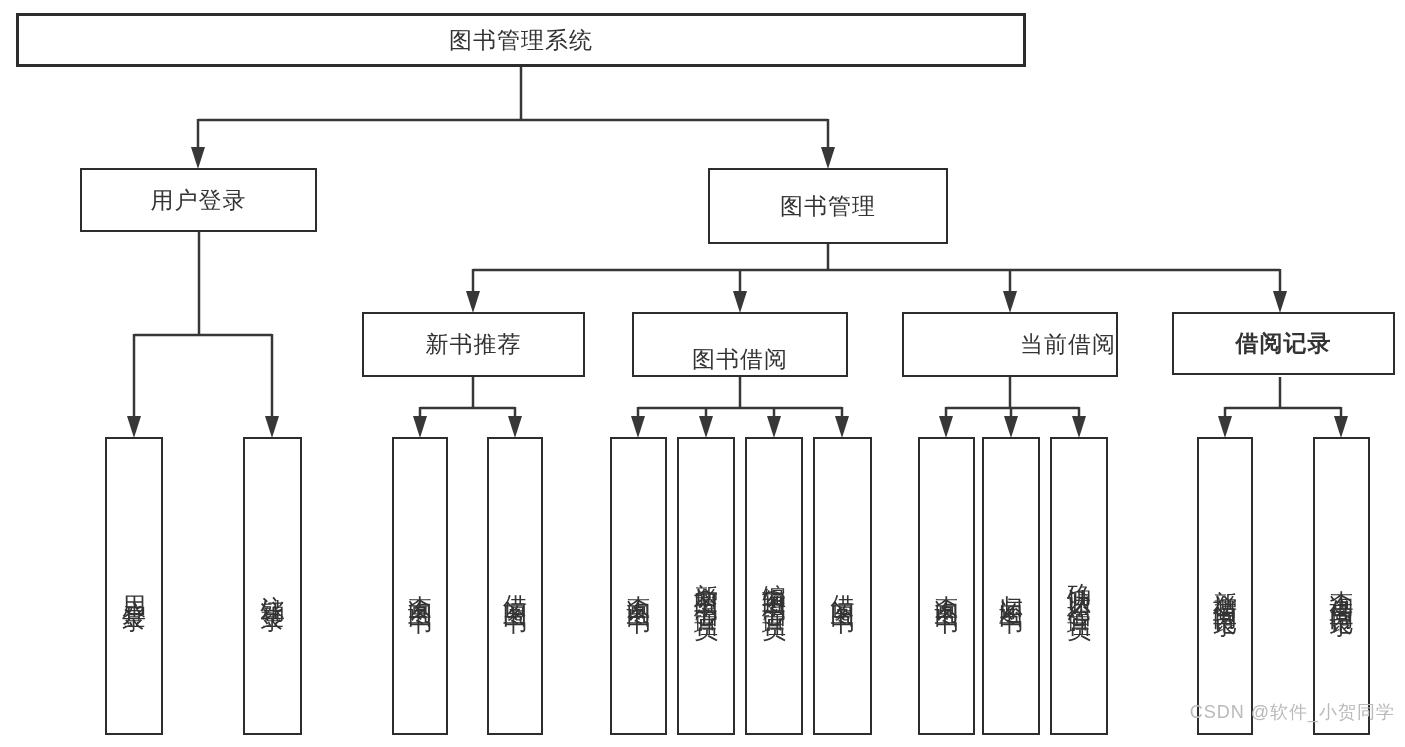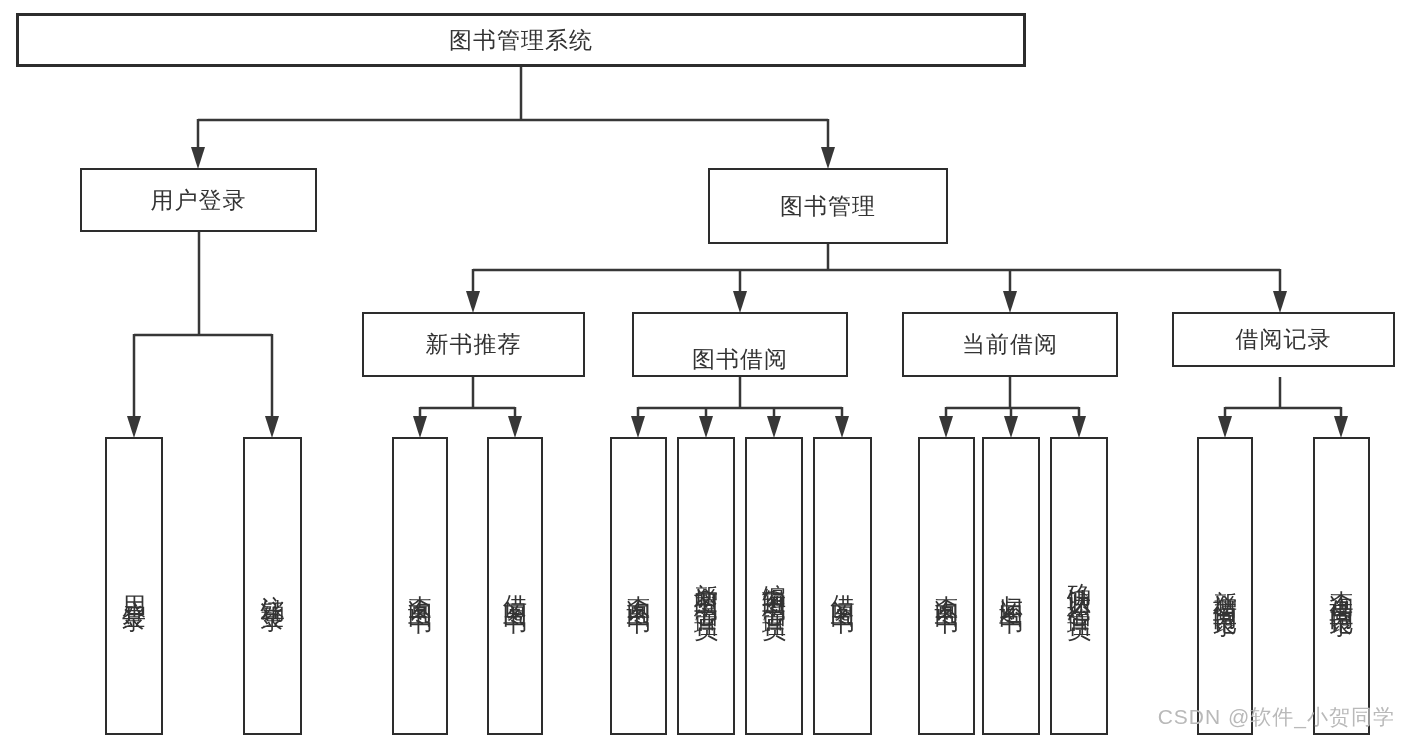--- a/index.html
+++ b/index.html
@@ -39,22 +39,22 @@
   .node.v .lbl {
     writing-mode: vertical-rl;
     text-orientation: mixed;
     font-size: 24px;
     line-height: 1;
     letter-spacing: 5px;
   }
   .watermark {
     position: absolute;
     right: 10px;
-    bottom: 16px;
-    font-size: 21px;
+    bottom: 23px;
+    font-size: 18px;
     letter-spacing: 1px;
     white-space: nowrap;
   }
 </style>
 </head>
 <body>
 
 <div class="stage">
   <svg class="edges-svg" id="edges-svg" viewBox="0 0 1405 747" xmlns="http://www.w3.org/2000/svg">
       <line x1="521" y1="67" x2="521" y2="120" stroke="#373737" stroke-width="2.5"></line>
@@ -119,24 +119,24 @@
       </div>
       <div class="node h" style="left: 708px; top: 168px; width: 240px; height: 76px; border-color: rgb(45, 45, 45); color: rgb(51, 51, 51);">
         <span class="lbl">图书管理</span>
       </div>
       <div class="node h" style="left: 362px; top: 312px; width: 223px; height: 65px; border-color: rgb(45, 45, 45); color: rgb(51, 51, 51);">
         <span class="lbl">新书推荐</span>
       </div>
       <div class="node h" style="left: 632px; top: 312px; width: 216px; height: 65px; border-color: rgb(45, 45, 45); color: rgb(51, 51, 51); align-items: flex-end;">
         <span class="lbl">图书借阅</span>
       </div>
-      <div class="node h" style="left: 902px; top: 312px; width: 216px; height: 65px; border-color: rgb(45, 45, 45); color: rgb(51, 51, 51);">
+      <div class="node h" style="left: 902px; top: 312px; width: 216px; height: 65px; border-color: rgb(45, 45, 45); color: rgb(51, 51, 51); justify-content: flex-end;">
         <span class="lbl">当前借阅</span>
       </div>
-      <div class="node h" style="left: 1172px; top: 312px; width: 223px; height: 55px; border-color: rgb(45, 45, 45); color: rgb(51, 51, 51);">
+      <div class="node h" style="left: 1172px; top: 312px; width: 223px; height: 63px; border-color: rgb(45, 45, 45); color: rgb(51, 51, 51); font-weight: bold;">
         <span class="lbl">借阅记录</span>
       </div>
       <div class="node v" style="left: 105px; top: 437px; width: 58px; height: 298px; border-color: rgb(45, 45, 45); color: rgb(51, 51, 51);">
         <span class="lbl">用户登录</span>
       </div>
       <div class="node v" style="left: 243px; top: 437px; width: 59px; height: 298px; border-color: rgb(45, 45, 45); color: rgb(51, 51, 51);">
         <span class="lbl">注销登录</span>
       </div>
       <div class="node v" style="left: 392px; top: 437px; width: 56px; height: 298px; border-color: rgb(45, 45, 45); color: rgb(51, 51, 51);">
         <span class="lbl">查询图书</span>

